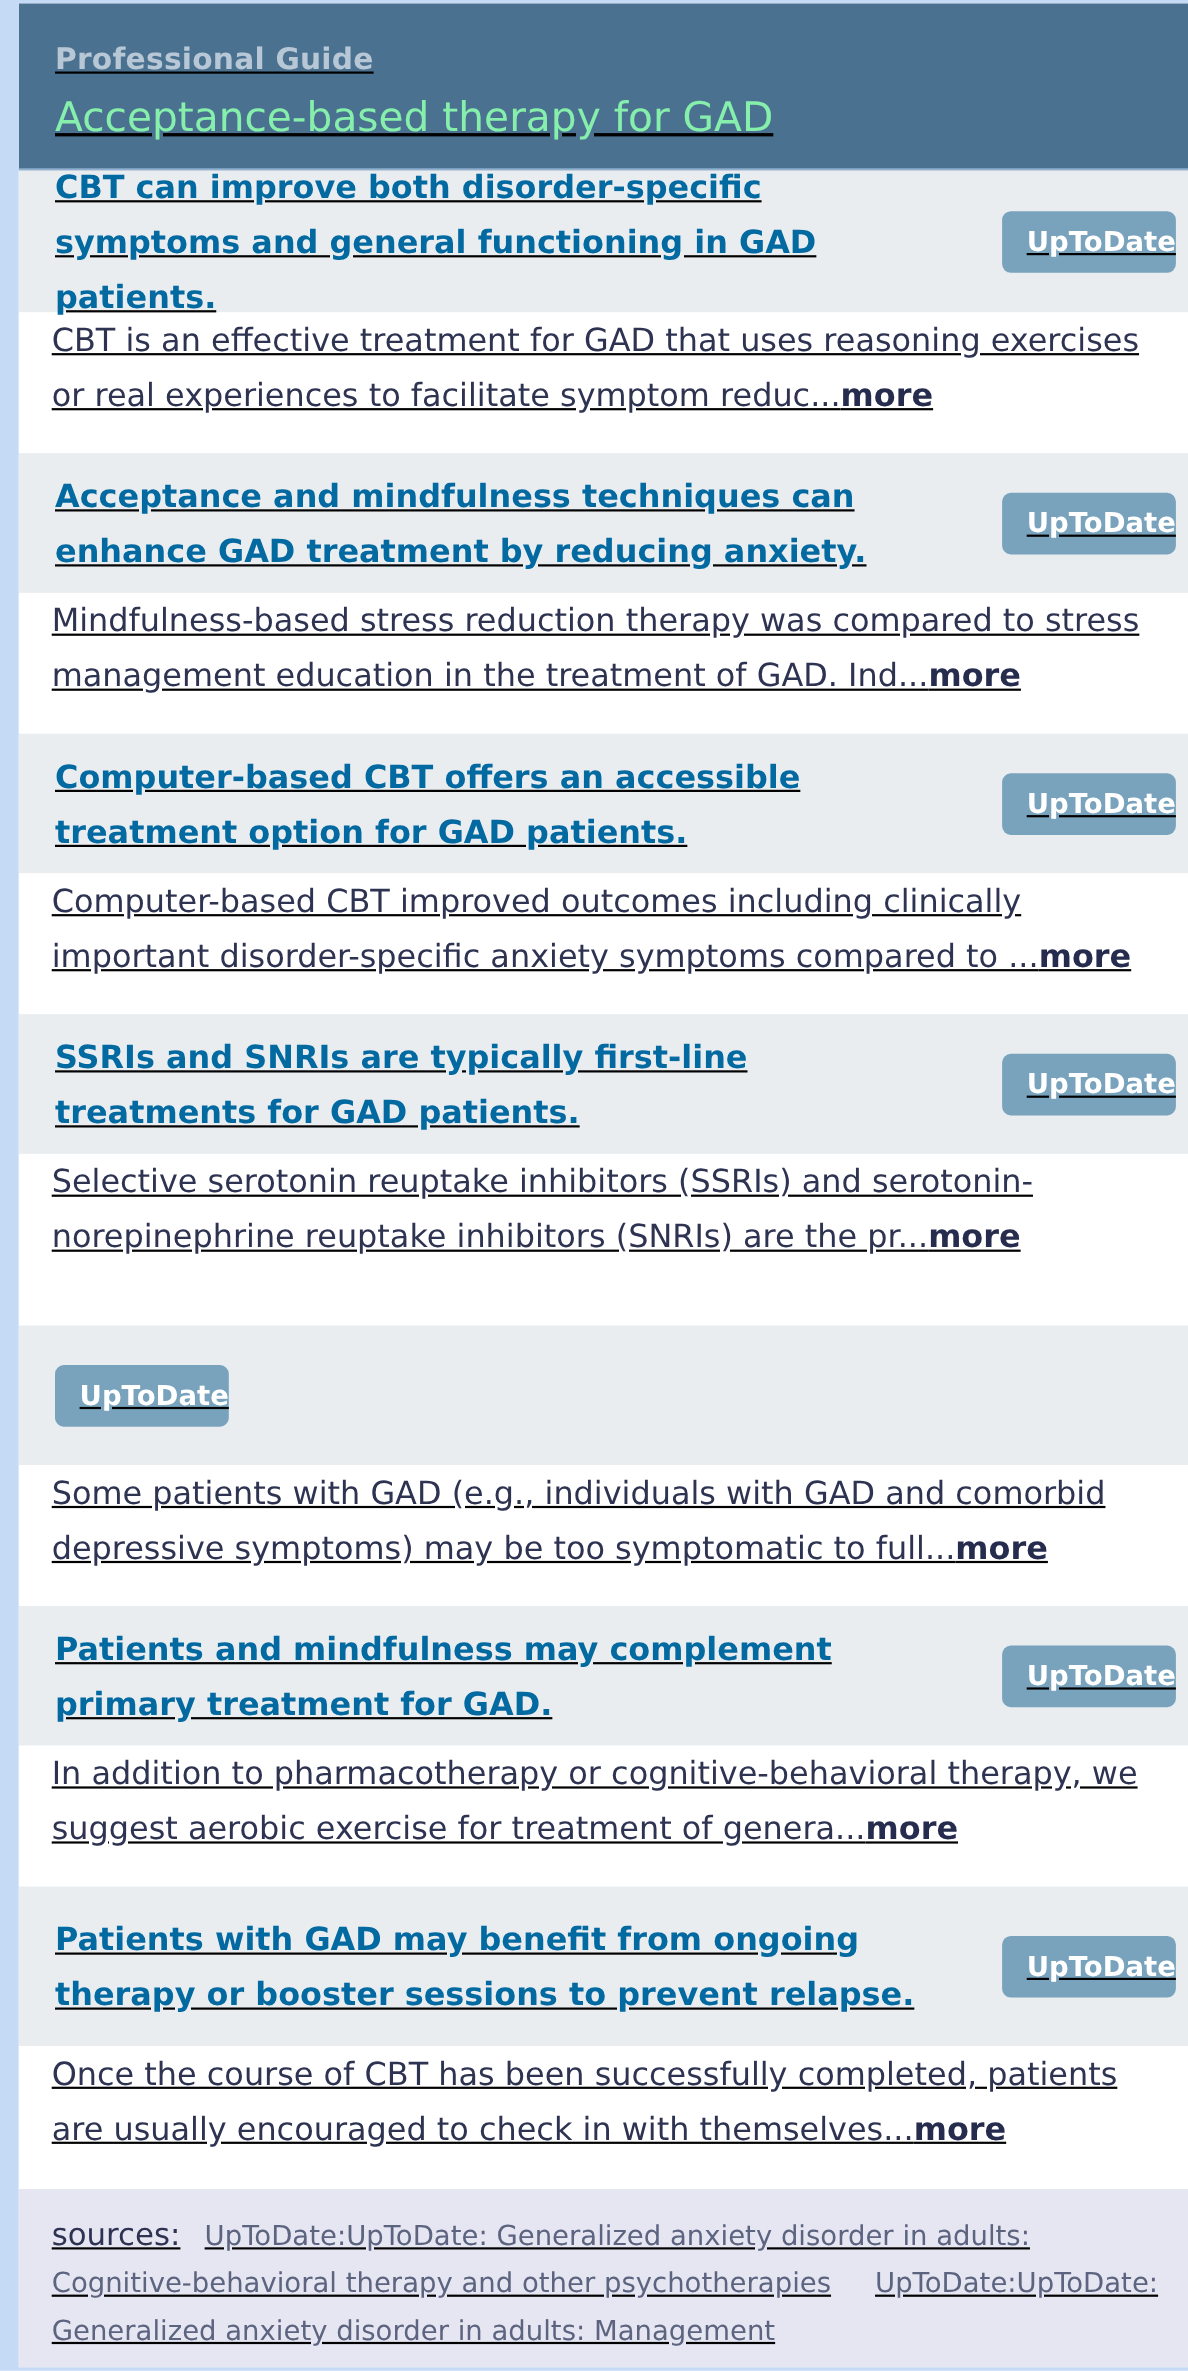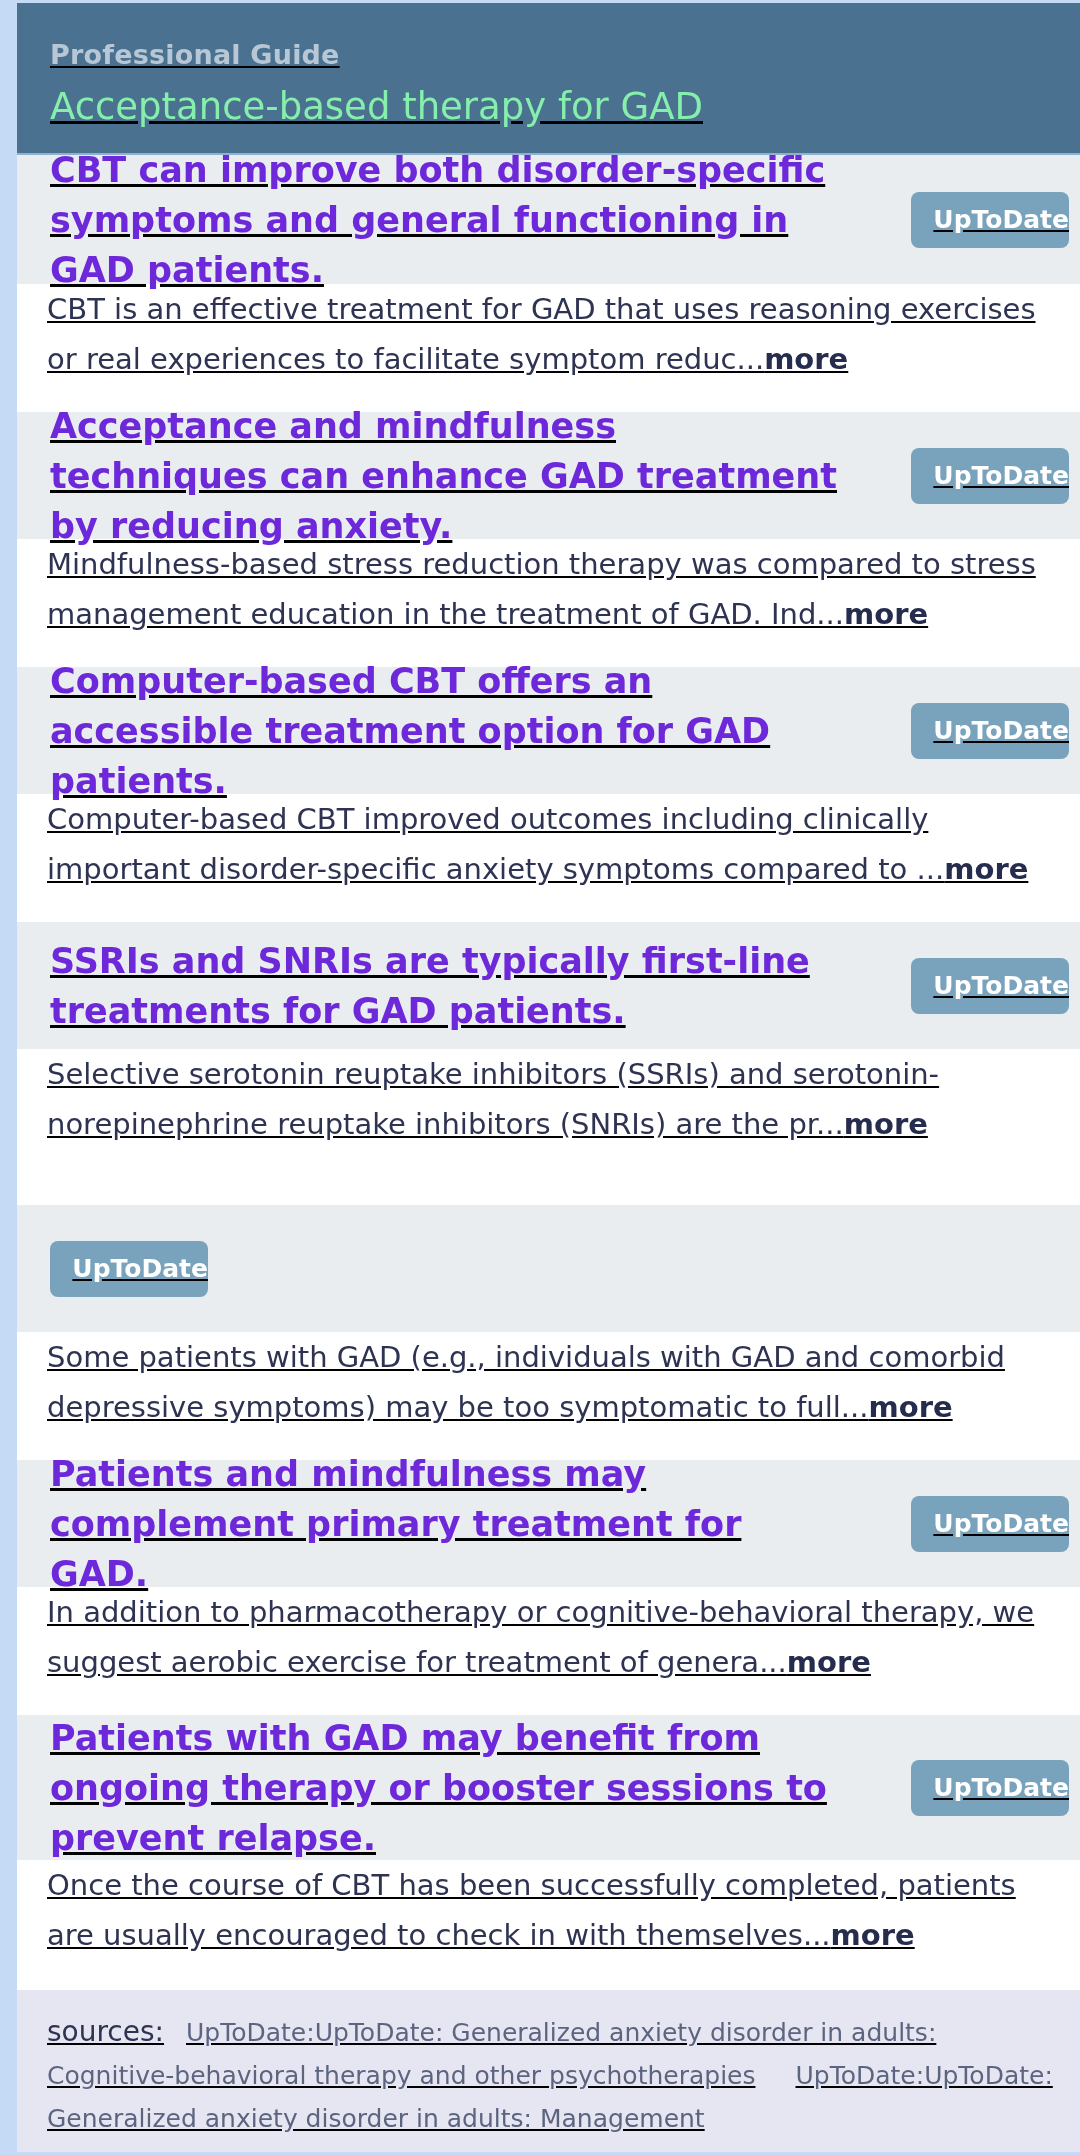--- a/index.html
+++ b/index.html
@@ -40,22 +40,22 @@
       margin-top: 8px;
     }
     .claim {
       background: #e9edf0;
       display: flex;
       align-items: center;
       justify-content: space-between;
       padding: 0 22px 0 33px;
     }
     .claim .claim-text {
-      color: #6d28d9;
-      font-size: 35px;
+      color: #0369a1;
+      font-size: 29px;
       font-weight: bold;
       line-height: 50px;
       width: 790px;
     }
     .badge {
       background: #79a3bc;
       color: #ffffff;
       font-size: 25px;
       font-weight: bold;
       border-radius: 8px;

